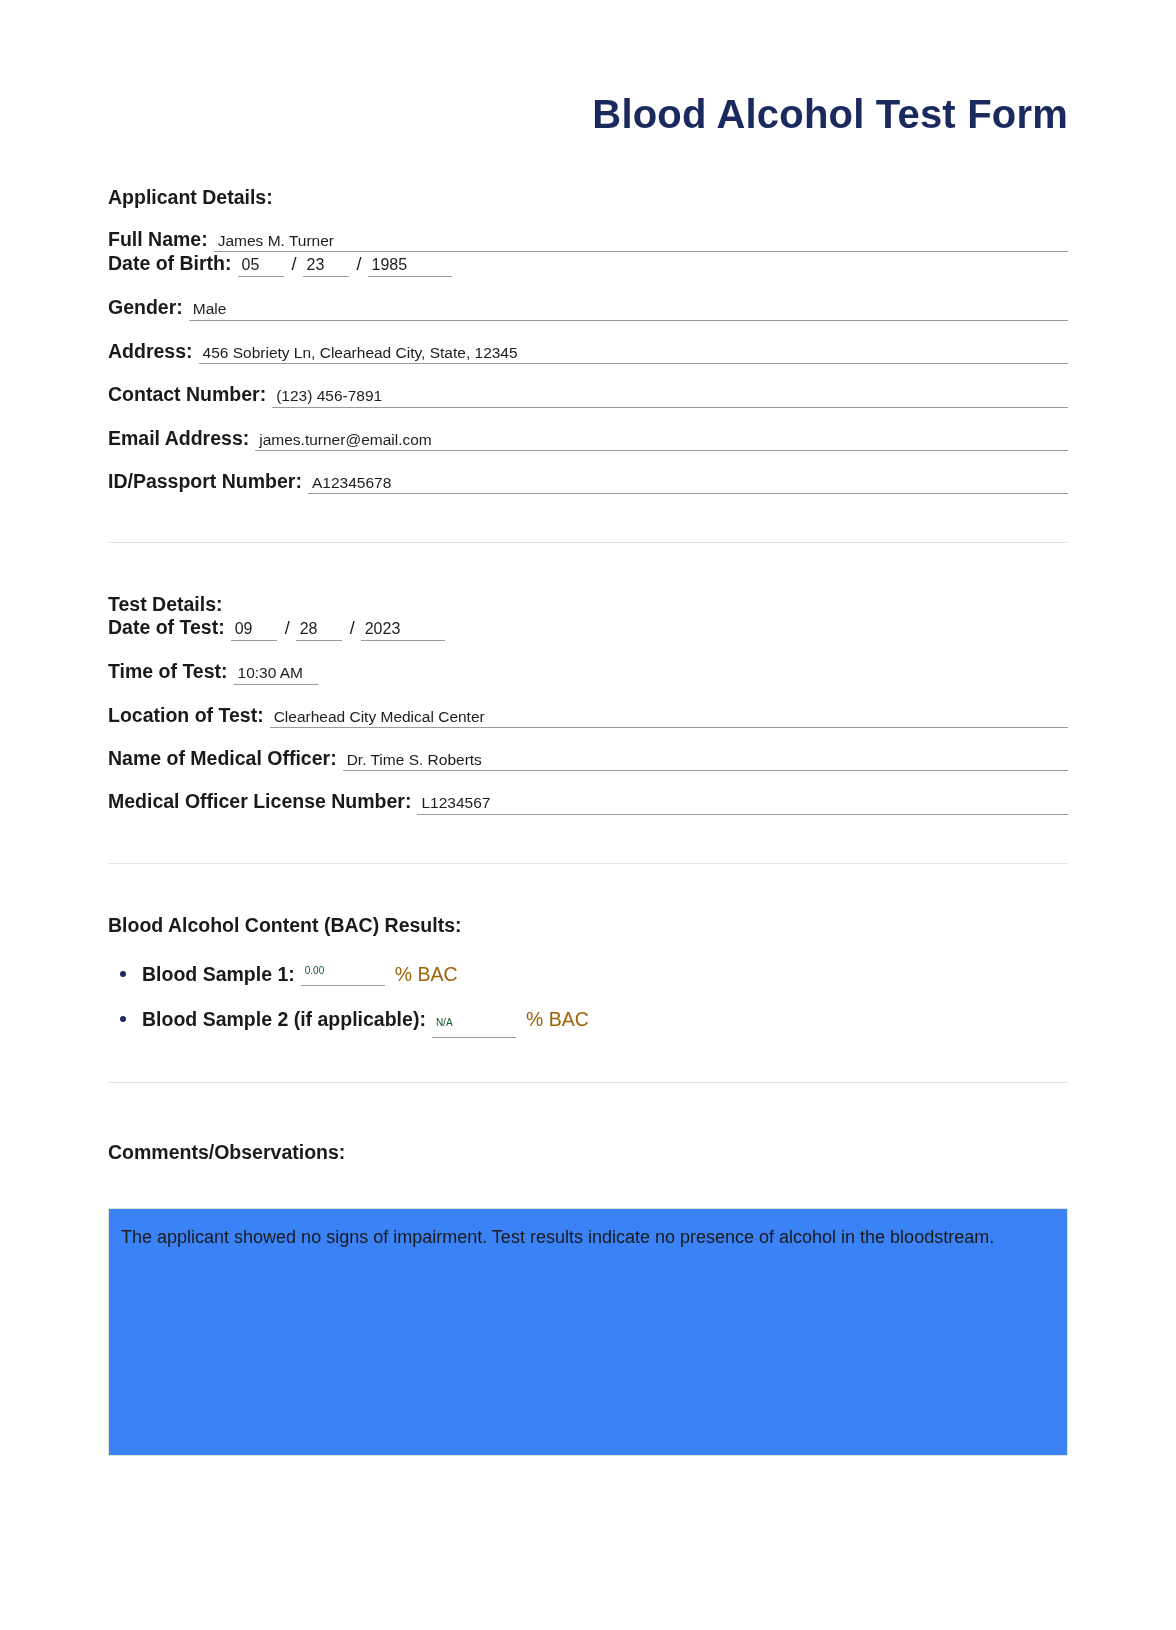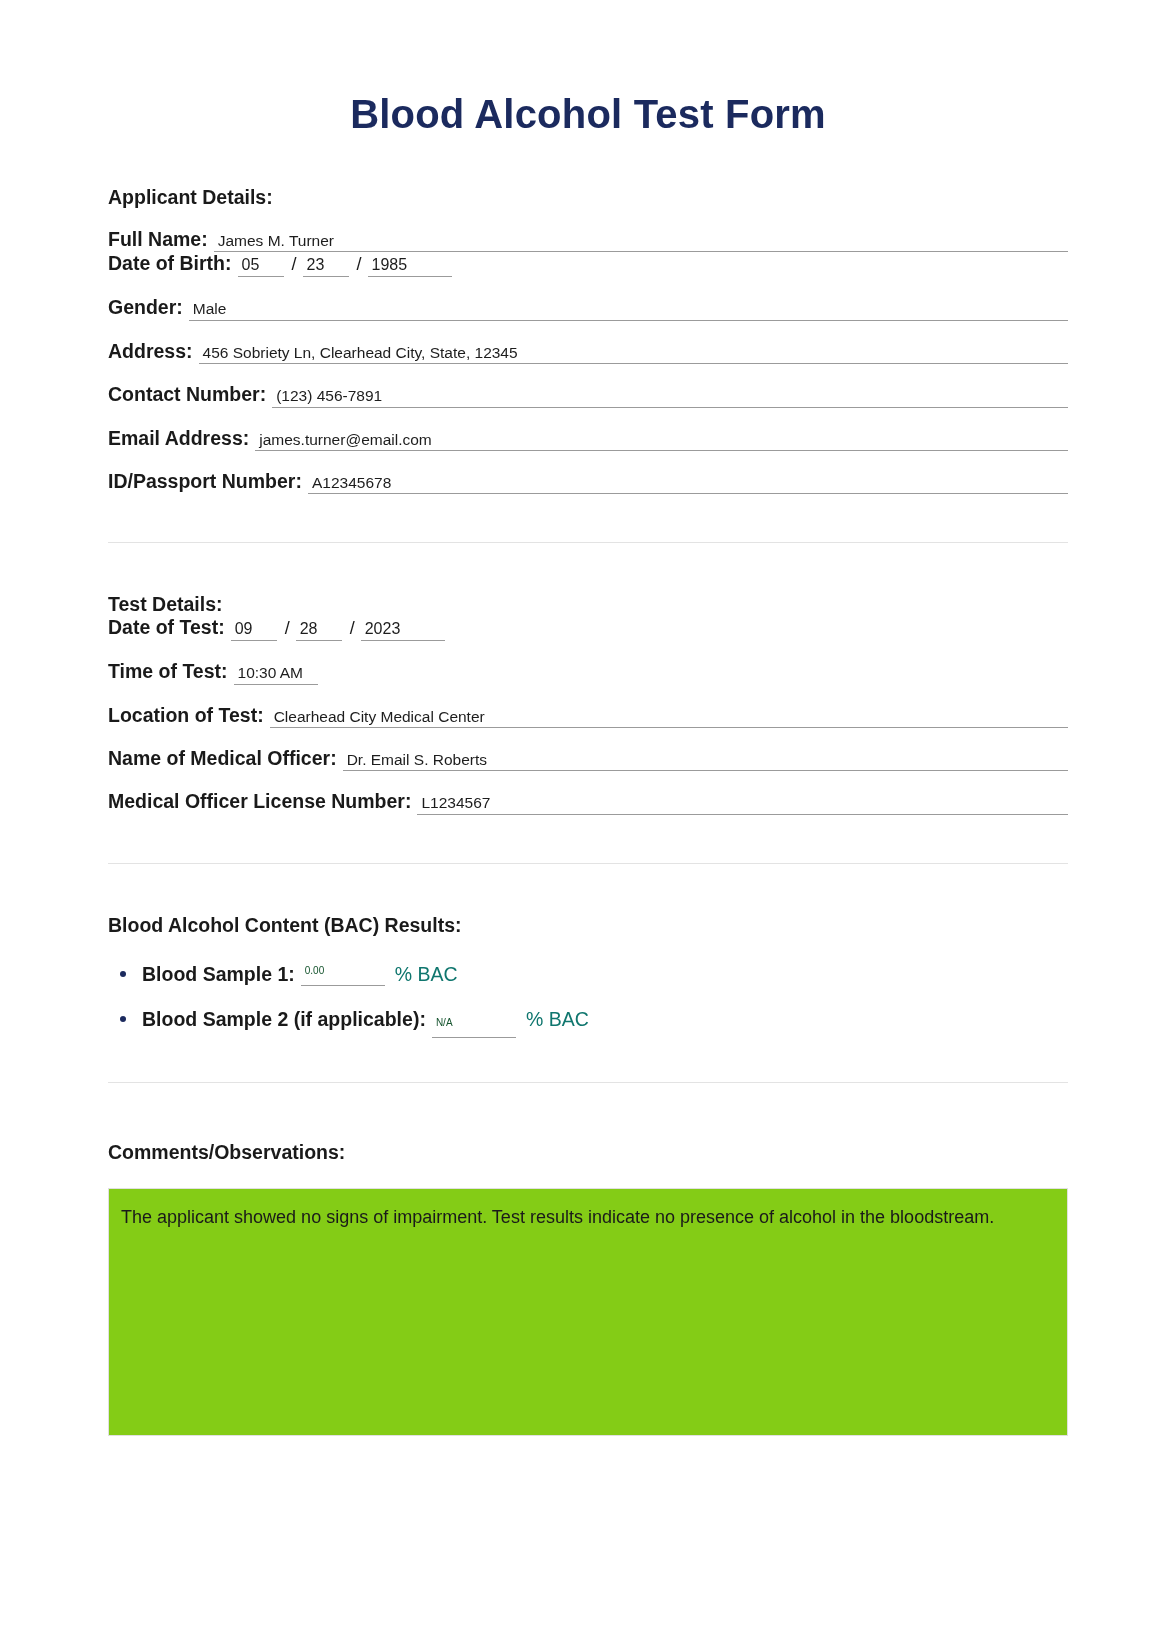--- a/index.html
+++ b/index.html
@@ -27,21 +27,21 @@
   }
 
   .content {
     padding: 0 108px 0 108px;
   }
 
   
   .form-title {
     margin: 0;
     padding-top: 92px;
-    text-align: center;
+    text-align: right;
     font-size: 40px;
     font-weight: bold;
     letter-spacing: 0.2px;
     color: #1b2a5e;
     line-height: 1.1;
   }
 
   
   .section-heading {
     font-size: 19.5px;
@@ -172,33 +172,33 @@
     font-size: 10px;
     color: #14532d;
     width: 78px;
     padding: 0 2px 1px 4px;
     margin-left: 6px;
     line-height: 1.25;
     min-height: 19px;
   }
   .bac-unit {
     font-size: 19.5px;
-    color: #0f766e;
+    color: #a16207;
     margin-left: 10px;
     white-space: nowrap;
   }
 
   
   .comments-box {
-    margin-top: 24px;
+    margin-top: 44px;
     width: 100%;
     height: 248px;
     box-sizing: border-box;
     border: 1px solid #e0e0e0;
-    background: #84cc16;
+    background: #3b82f6;
     padding: 16px 18px 16px 12px;
     font-size: 18px;
     line-height: 1.38;
     color: #1a1a1a;
     overflow: hidden;
     white-space: pre-wrap;
     font-family: "Liberation Sans", sans-serif;
     resize: none;
   }
 </style>
@@ -270,21 +270,21 @@
         <span class="short-line">10:30 AM</span>
       </div>
 
       <div class="field-row">
         <span class="field-label">Location of Test:</span>
         <span class="field-line">Clearhead City Medical Center</span>
       </div>
 
       <div class="field-row">
         <span class="field-label">Name of Medical Officer:</span>
-        <span class="field-line">Dr. Email S. Roberts</span>
+        <span class="field-line">Dr. Time S. Roberts</span>
       </div>
 
       <div class="field-row">
         <span class="field-label">Medical Officer License Number:</span>
         <span class="field-line">L1234567</span>
       </div>
     </div>
 
     <hr class="divider divider-2">
 

